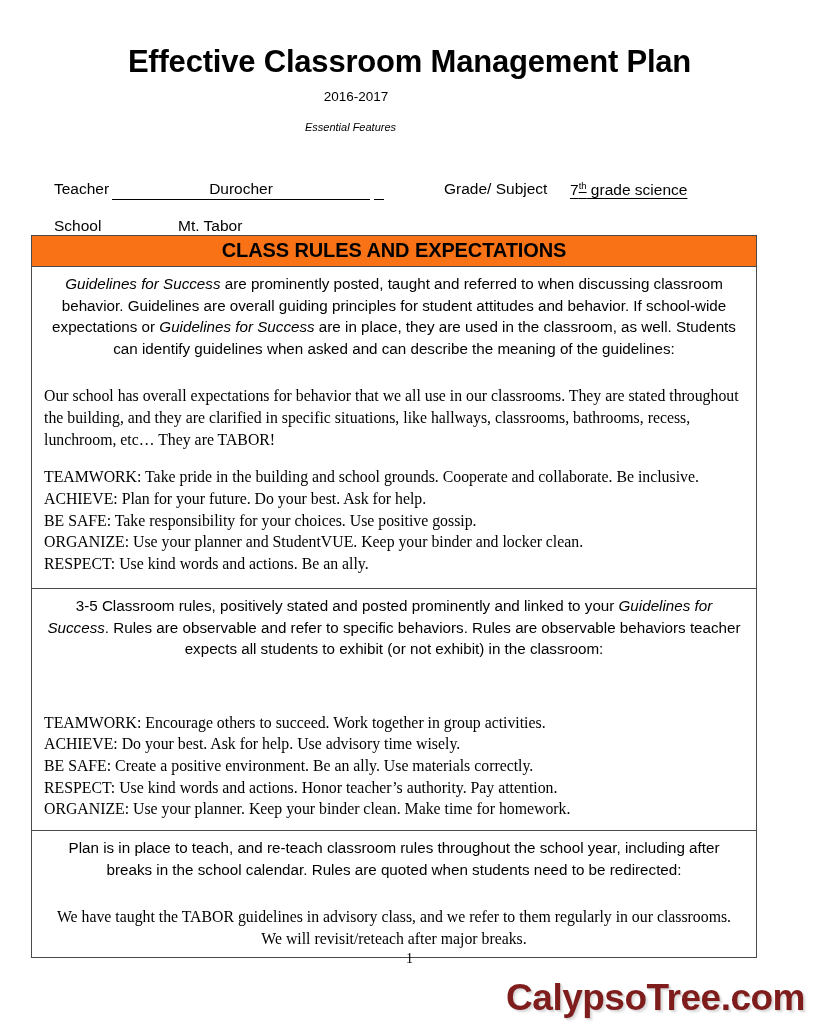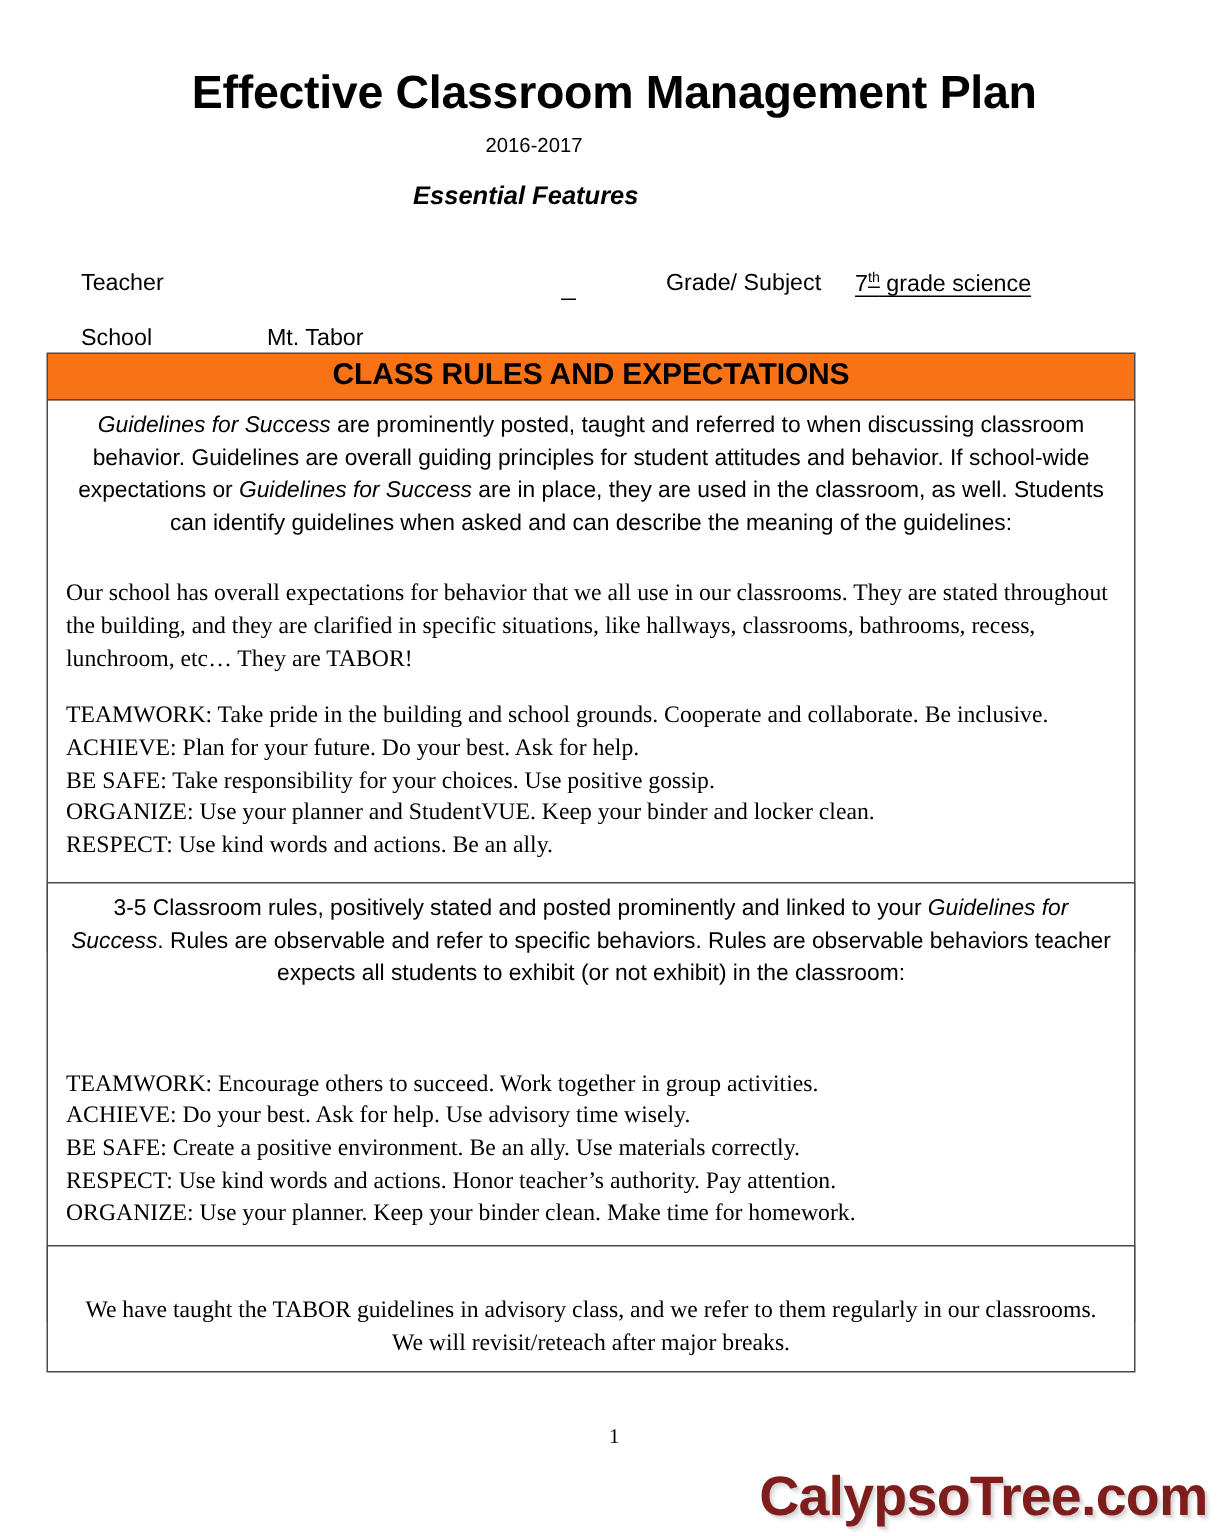--- a/index.html
+++ b/index.html
@@ -44,23 +44,23 @@
     text-align: center;
     font-size: 13.5px;
     font-family: "Liberation Sans", sans-serif;
   }
   .doc-subtitle {
     position: absolute;
     top: 121px;
     left: 0;
     width: 701px;
     text-align: center;
-    font-size: 17px;
+    font-size: 11px;
     font-style: italic;
-    font-weight: bold;
+    font-weight: normal;
     font-family: "Liberation Sans", sans-serif;
   }
 
   
   .id-line {
     position: absolute;
     font-size: 15.5px;
     font-family: "Liberation Sans", sans-serif;
     white-space: nowrap;
   }
@@ -190,20 +190,21 @@
 </head>
 <body>
 
 <div class="page">
 
   <div class="doc-title">Effective Classroom Management Plan</div>
   <div class="doc-year">2016-2017</div>
   <div class="doc-subtitle">Essential Features</div>
 
   <div class="id-line id-teacher-label">Teacher</div>
+  <div class="id-line id-teacher-fill">Durocher</div>
   <div class="id-line id-teacher-tail"></div>
 
   <div class="id-line id-grade-label">Grade/ Subject</div>
   <div class="id-line id-grade-fill"><span>7</span><sup>th</sup><span> grade science</span></div>
 
   <div class="id-line id-school-label">School</div>
   <div class="id-line id-school-value">Mt. Tabor</div>
   <div class="id-line id-school-tail"></div>
 
   <div class="tbl" style="top:235px;">
@@ -234,20 +235,21 @@
         <li>BE SAFE: Create a positive environment. Be an ally. Use materials correctly.</li>
         <li>RESPECT: Use kind words and actions. Honor teacher’s authority. Pay attention.</li>
         <li>ORGANIZE: Use your planner. Keep your binder clean. Make time for homework.</li>
       </ul>
       <div class="spacer-lg"></div>
     </div>
   </div>
 
   <div class="tbl" style="top:830px;">
     <div class="cell">
+      <p class="p-sans">Plan is in place to teach, and re-teach classroom rules throughout the school year, including after breaks in the school calendar.  Rules are quoted when students need to be redirected:</p>
       <div class="spacer-md"></div>
       <p class="p-serif-center">We have taught the TABOR guidelines in advisory class, and we refer to them regularly in our classrooms.</p>
       <p class="p-serif-center">We will revisit/reteach after major breaks.</p>
     </div>
   </div>
 
   <div class="page-number">1</div>
   <div class="watermark">CalypsoTree.com</div>
 
 </div>

